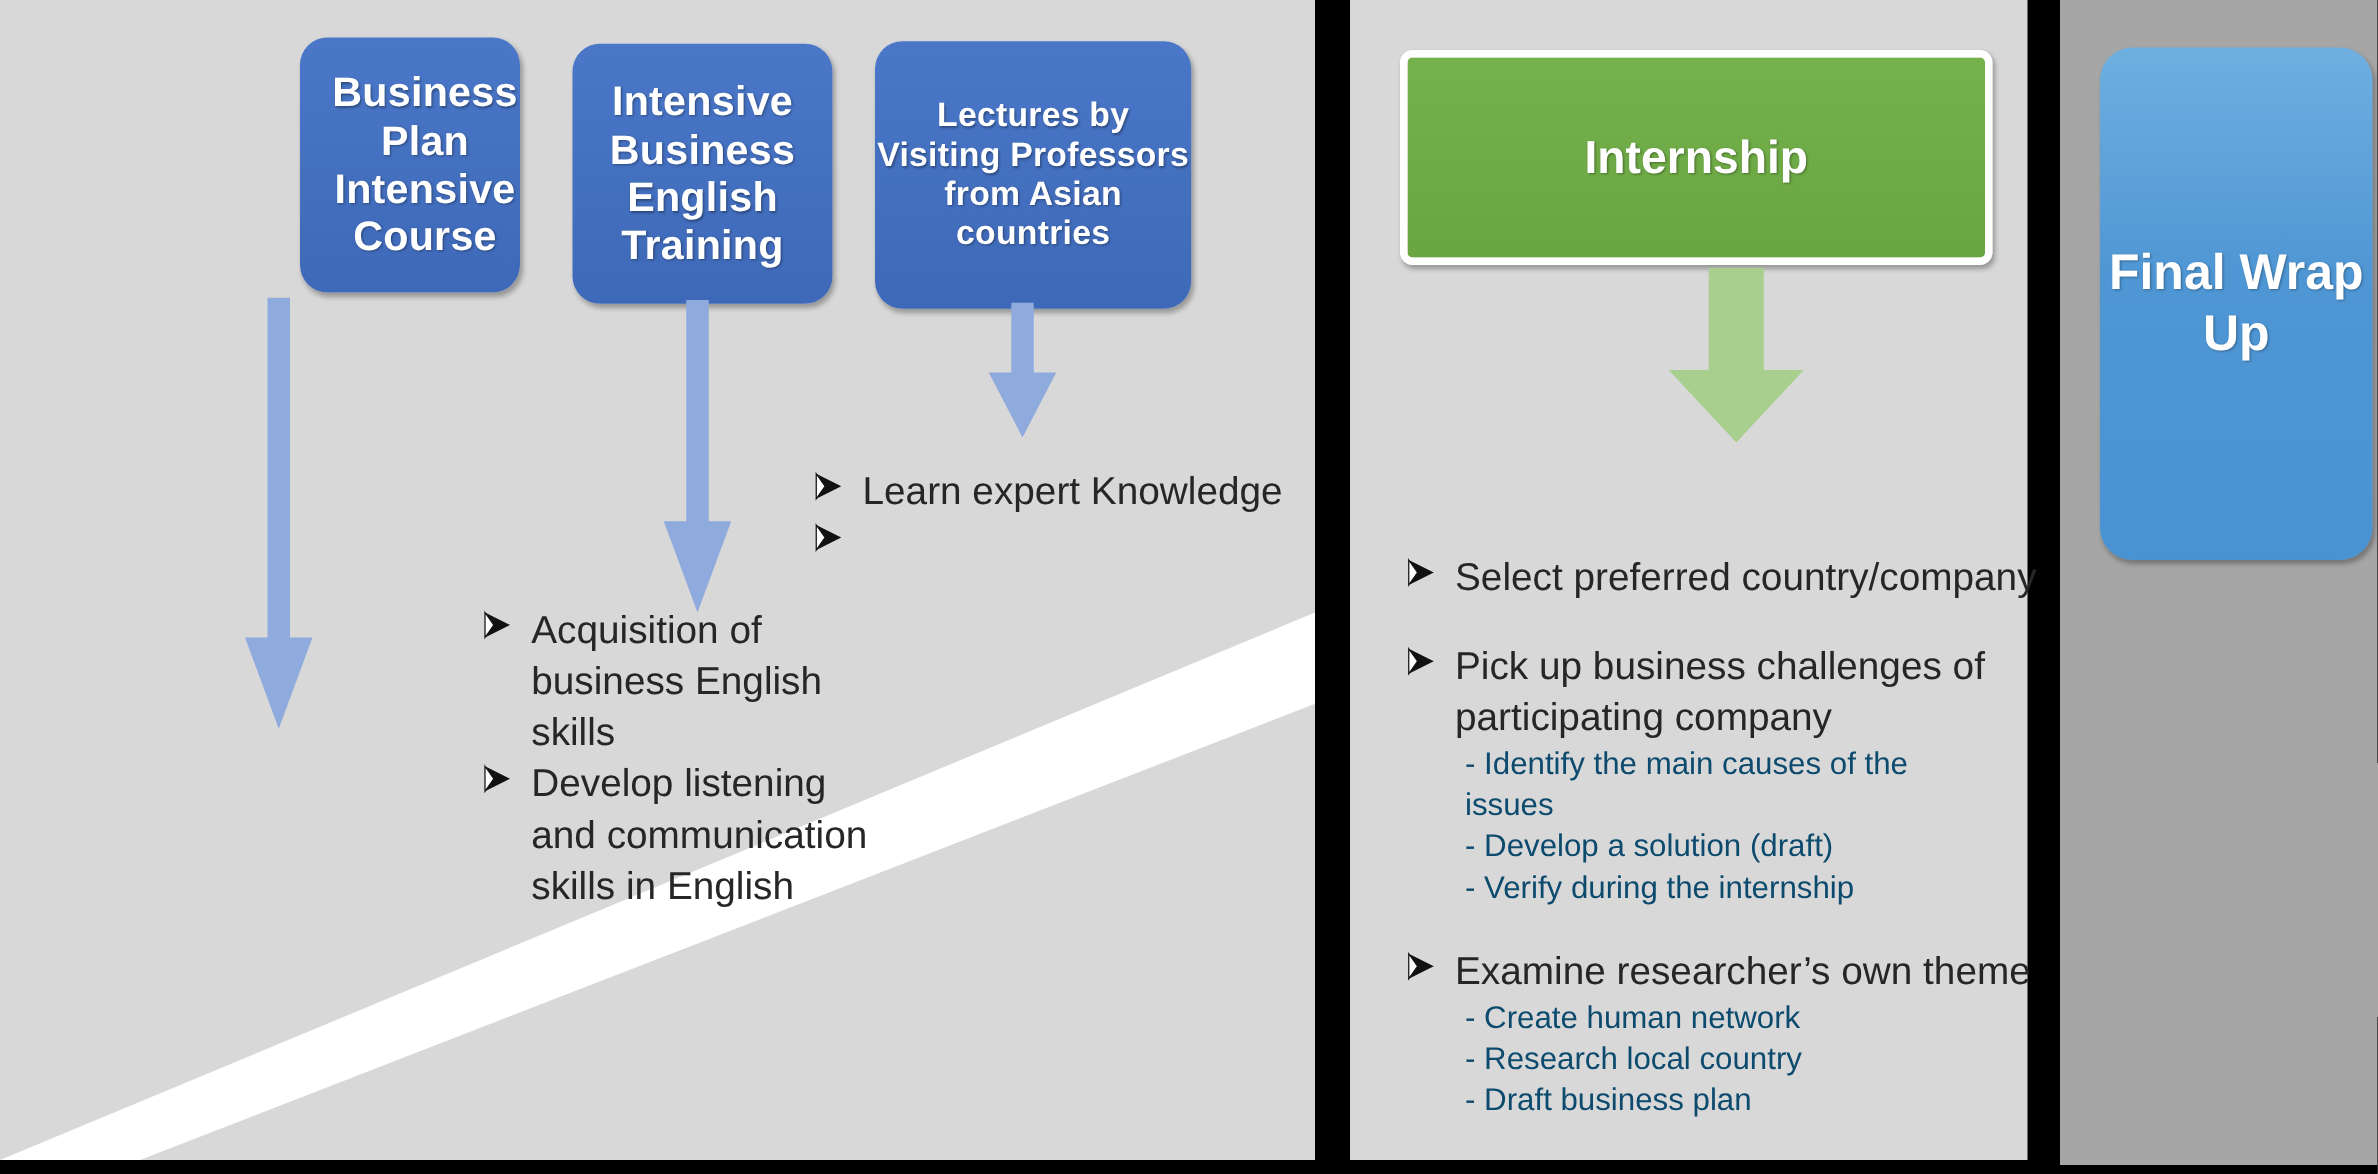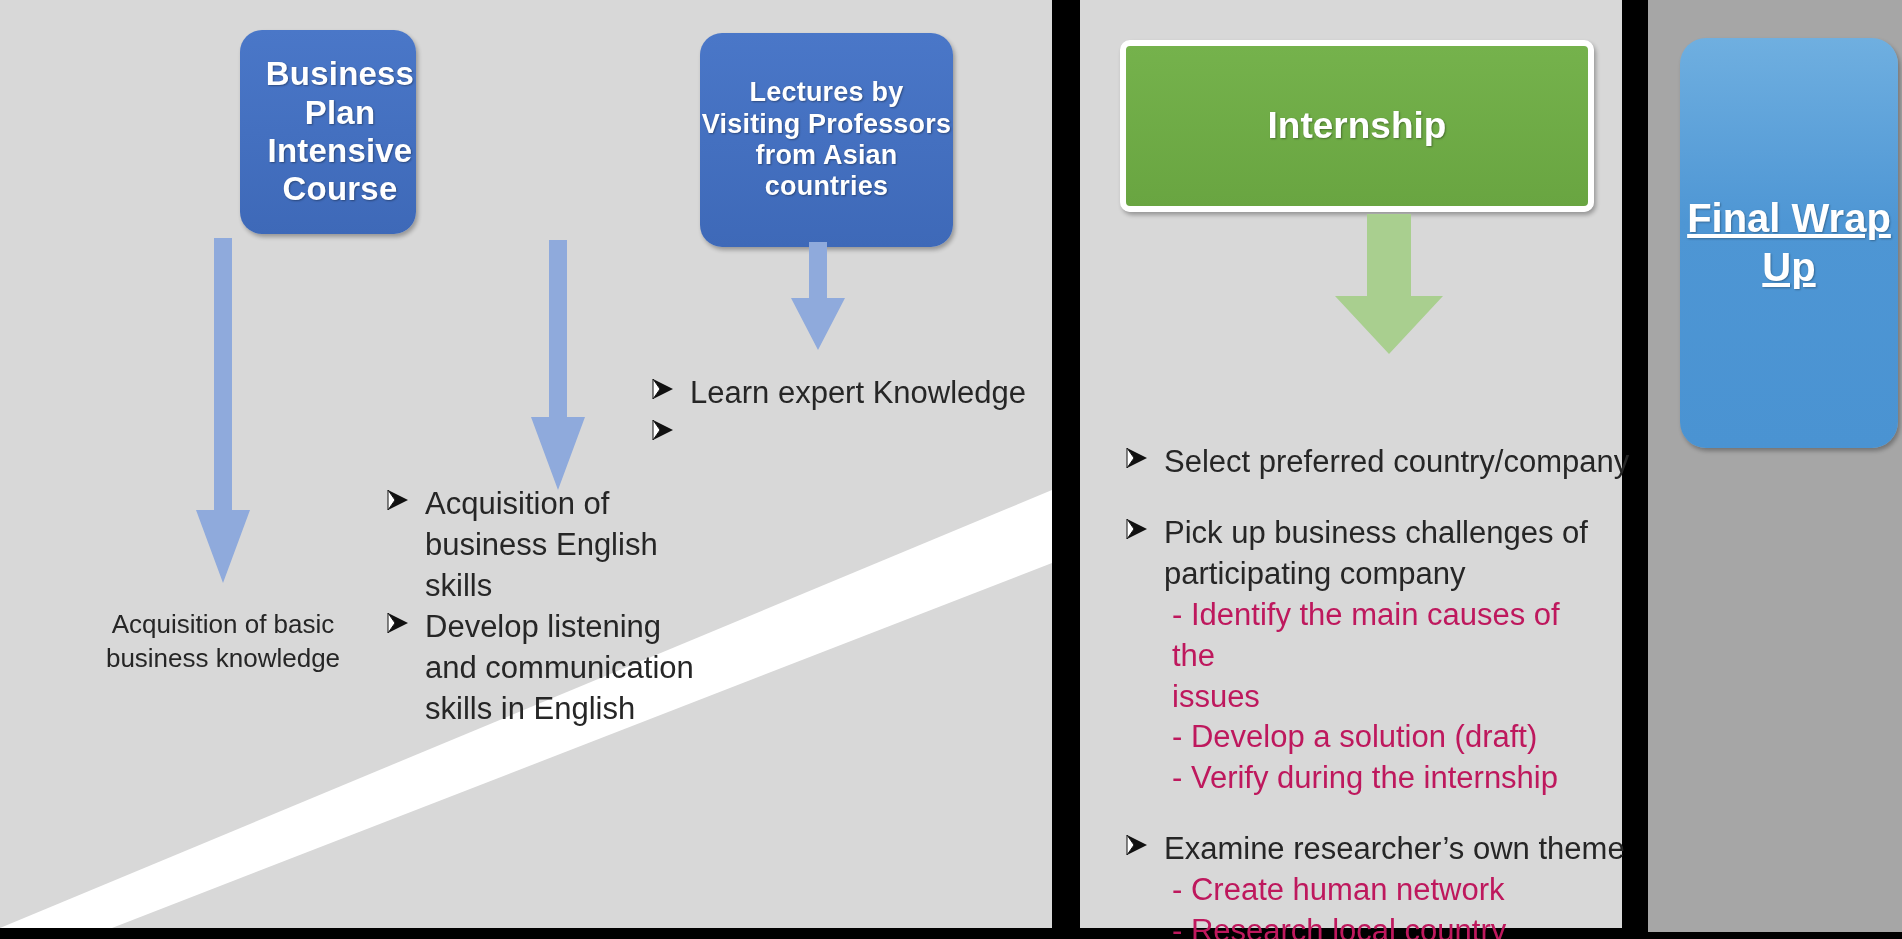--- a/index.html
+++ b/index.html
@@ -107,22 +107,22 @@
     width: 40px;
     font-size: 24px;
     line-height: 1.45;
     color: #1a1a1a;
     position: relative;
     top: 1px;
   }
   .bullet-mark svg { display:block; }
   .bullet-text { flex: 1 1 auto; white-space: pre-line; }
   .sub-lines {
-    color: #be185d;
-    font-size: 31px;
+    color: #0c4a6e;
+    font-size: 25px;
     line-height: 1.32;
     white-space: pre-line;
     padding-left: 48px;
   }
   .gap-md { height: 30px; }
 
   .list-right { width: 470px; }
   .list-mid   { width: 330px; }
   .list-col3  { width: 300px; }
 </style>
@@ -140,20 +140,26 @@
     </div>
 
 
     <div class="rbox blue-box" style="left:240px; top:30px; width:176px; height:204px;padding-left:24px;">
       <span>Business
 Plan
 Intensive
 Course</span>
     </div>
 
+    <div class="rbox blue-box" style="left:458px; top:35px; width:208px; height:208px;">
+      <span>Intensive
+Business
+English
+Training</span>
+    </div>
 
     <div class="rbox blue-box" style="left:700px; top:33px; width:253px; height:214px; font-size:27px;">
       <span>Lectures by
 Visiting
 Professors
 from Asian
 countries</span>
     </div>
 
     <div class="arrow" style="left:196px; top:238px;">
@@ -167,22 +173,20 @@
         <polygon points="18,0 36,0 36,177 54,177 27,250 0,177 18,177" fill="#8faadc"></polygon>
       </svg>
     </div>
 
     <div class="arrow" style="left:791px; top:242px;">
       <svg width="54" height="108" viewBox="0 0 54 108">
         <polygon points="18,0 36,0 36,56 54,56 27,108 0,56 18,56" fill="#8faadc"></polygon>
       </svg>
     </div>
 
-    <div class="plain-text" style="left:78px; top:608px; width:290px;">Acquisition of basic
-business knowledge</div>
 
     <div class="bullet-list list-mid" style="left:385px; top:484px;">
       <div class="bullet-row">
         <span class="bullet-mark">
           <svg width="26" height="30" viewBox="0 0 26 30">
               <polygon points="3,5 23,15 3,25 10,15" fill="#111111"></polygon>
               <polygon points="3,5 10,15 3,25" fill="#ffffff" stroke="#111111" stroke-width="1"></polygon>
             </svg>
         </span>
         <span class="bullet-text">Acquisition of
@@ -277,20 +281,20 @@
         <span class="bullet-text" style="white-space:nowrap;">Examine researcher’s own theme</span>
       </div>
       <div class="sub-lines">- Create human network
 - Research local country
 - Draft business plan</div>
 
     </div>
   </div>
 
   <div class="panel-right">
-    <div class="rbox lightblue-box" style="left:32px; top:38px; width:218px; height:410px;text-decoration:underline;">
+    <div class="rbox lightblue-box" style="left:32px; top:38px; width:218px; height:410px;">
       <span>Final
 Wrap
 Up</span>
     </div>
   </div>
 
 </div>
 
 </body></html>

